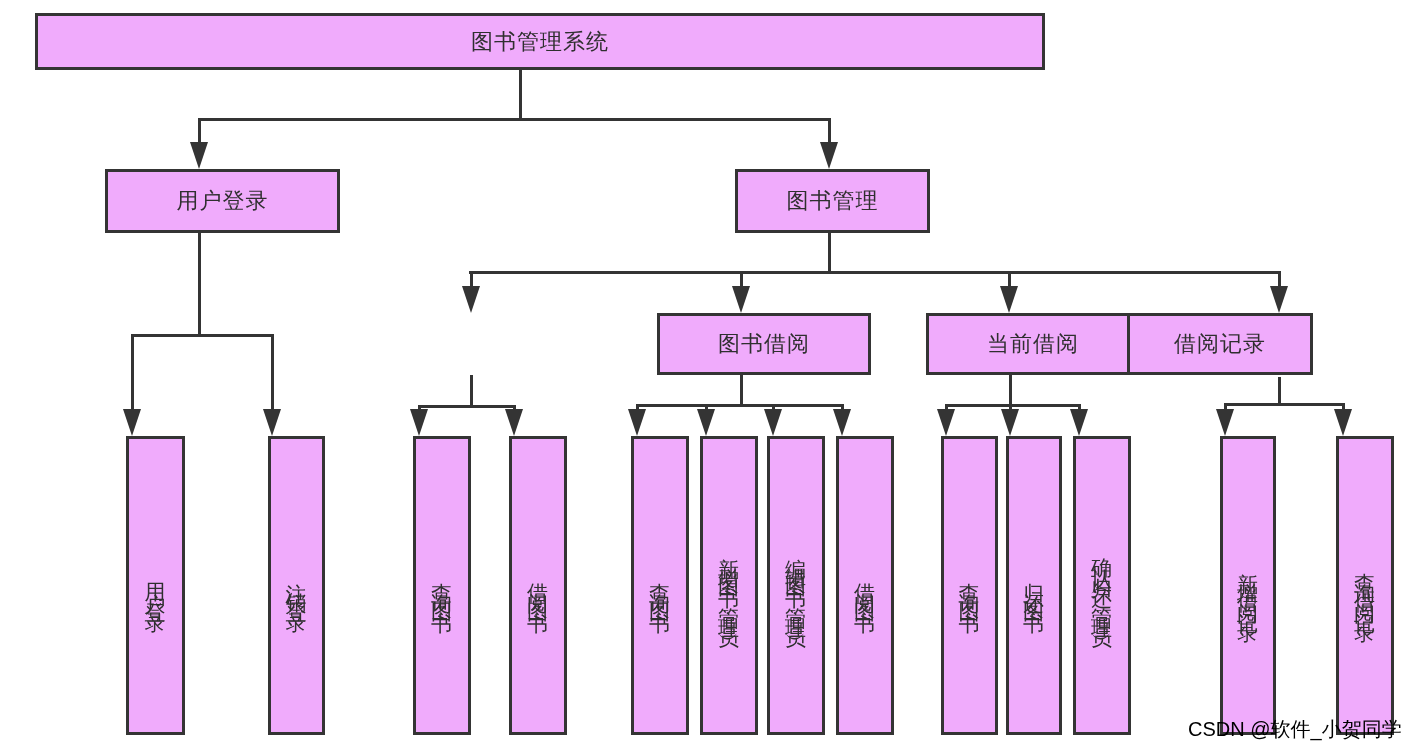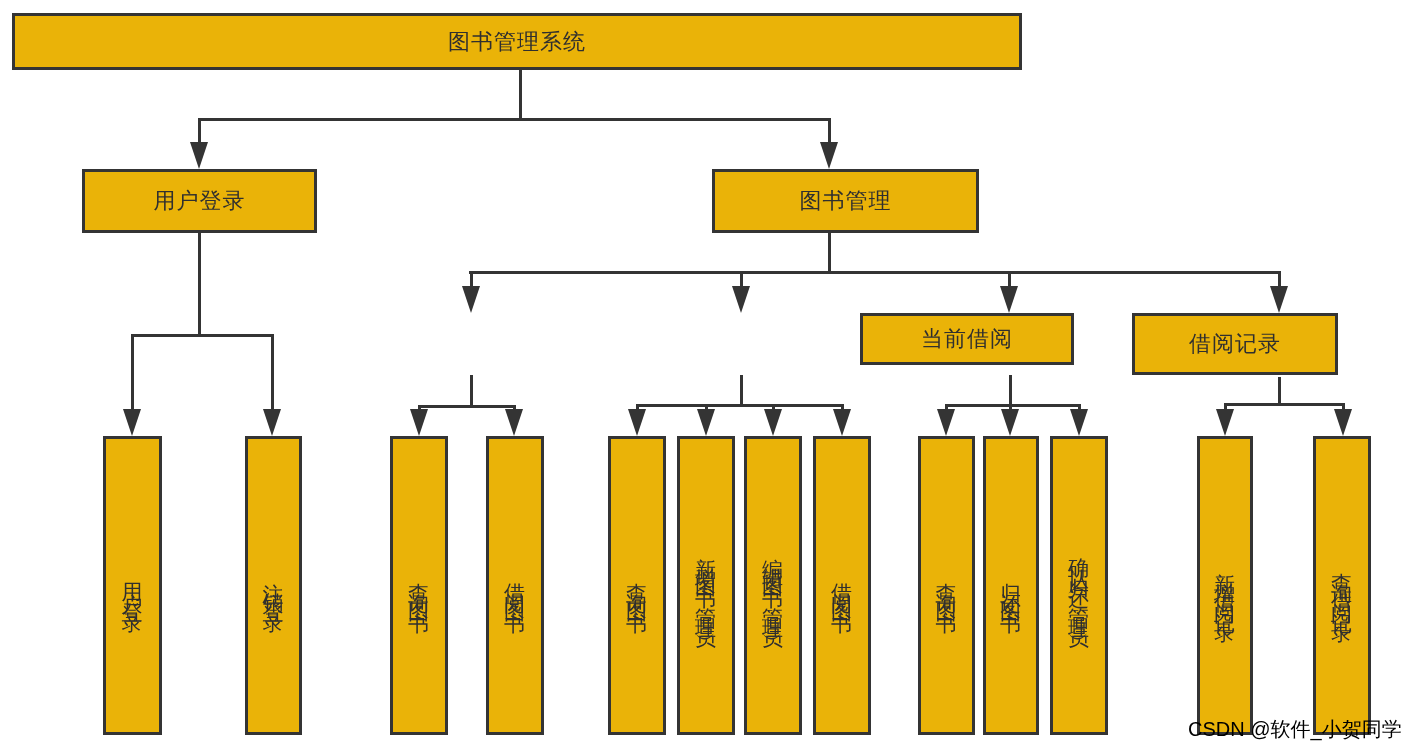--- a/index.html
+++ b/index.html
@@ -12,25 +12,26 @@
     position: relative;
     width: 1405px;
     height: 747px;
     background: #ffffff;
     overflow: hidden;
   }
   .box {
     position: absolute;
     box-sizing: border-box;
     border: 3px solid #343434;
-    background: #eab308;
+    background: #f0abfc;
     display: flex;
     align-items: center;
     justify-content: center;
     color: #2f2f2f;
+    margin-left: 23px;
   }
   .hbox {
     font-size: 22px;
     letter-spacing: 1px;
     white-space: nowrap;
   }
   .vbox {
     writing-mode: vertical-rl;
     text-orientation: mixed;
     font-size: 21px;
@@ -66,21 +67,21 @@
   <div class="box hbox" style="left:12px;top:13px;width:1010px;height:57px">图书管理系统</div>
 
   <div class="line" style="left:519px;top:70px;width:3px;height:49px"></div>
   <div class="line" style="left:198px;top:118px;width:633px;height:3px"></div>
   <div class="line" style="left:198px;top:118px;width:3px;height:28px"></div>
   <div class="arrow" style="left:190px;top:142px"></div>
   <div class="line" style="left:828px;top:118px;width:3px;height:28px"></div>
   <div class="arrow" style="left:820px;top:142px"></div>
 
   <div class="box hbox" style="left:82px;top:169px;width:235px;height:64px">用户登录</div>
-  <div class="box hbox" style="left:712px;top:169px;width:267px;height:64px">图书管理</div>
+  <div class="box hbox" style="left:712px;top:169px;width:195px;height:64px">图书管理</div>
 
   <div class="line" style="left:198px;top:233px;width:3px;height:103px"></div>
   <div class="line" style="left:131px;top:334px;width:143px;height:3px"></div>
   <div class="line" style="left:131px;top:334px;width:3px;height:78px"></div>
   <div class="arrow" style="left:123px;top:409px"></div>
   <div class="line" style="left:271px;top:334px;width:3px;height:78px"></div>
   <div class="arrow" style="left:263px;top:409px"></div>
 
   <div class="box vbox" style="left:103px;top:436px;width:59px;height:299px">用户登录</div>
   <div class="box vbox" style="left:245px;top:436px;width:57px;height:299px">注销登录</div>
@@ -89,22 +90,23 @@
   <div class="line" style="left:469px;top:271px;width:812px;height:3px"></div>
   <div class="line" style="left:470px;top:271px;width:3px;height:18px"></div>
   <div class="arrow" style="left:462px;top:286px"></div>
   <div class="line" style="left:740px;top:271px;width:3px;height:18px"></div>
   <div class="arrow" style="left:732px;top:286px"></div>
   <div class="line" style="left:1008px;top:271px;width:3px;height:18px"></div>
   <div class="arrow" style="left:1000px;top:286px"></div>
   <div class="line" style="left:1278px;top:271px;width:3px;height:18px"></div>
   <div class="arrow" style="left:1270px;top:286px"></div>
 
-  <div class="box hbox" style="left:860px;top:313px;width:214px;height:52px">当前借阅</div>
-  <div class="box hbox" style="left:1132px;top:313px;width:206px;height:62px">借阅记录</div>
+  <div class="box hbox" style="left:634px;top:313px;width:214px;height:62px">图书借阅</div>
+  <div class="box hbox" style="left:903px;top:313px;width:214px;height:62px">当前借阅</div>
+  <div class="box hbox" style="left:1104px;top:313px;width:186px;height:62px">借阅记录</div>
 
   <div class="line" style="left:470px;top:375px;width:3px;height:33px"></div>
   <div class="line" style="left:418px;top:405px;width:98px;height:3px"></div>
   <div class="line" style="left:418px;top:405px;width:3px;height:8px"></div>
   <div class="arrow" style="left:410px;top:409px"></div>
   <div class="line" style="left:513px;top:405px;width:3px;height:8px"></div>
   <div class="arrow" style="left:505px;top:409px"></div>
 
   <div class="box vbox" style="left:390px;top:436px;width:58px;height:299px">查询图书</div>
   <div class="box vbox" style="left:486px;top:436px;width:58px;height:299px">借阅图书</div>

